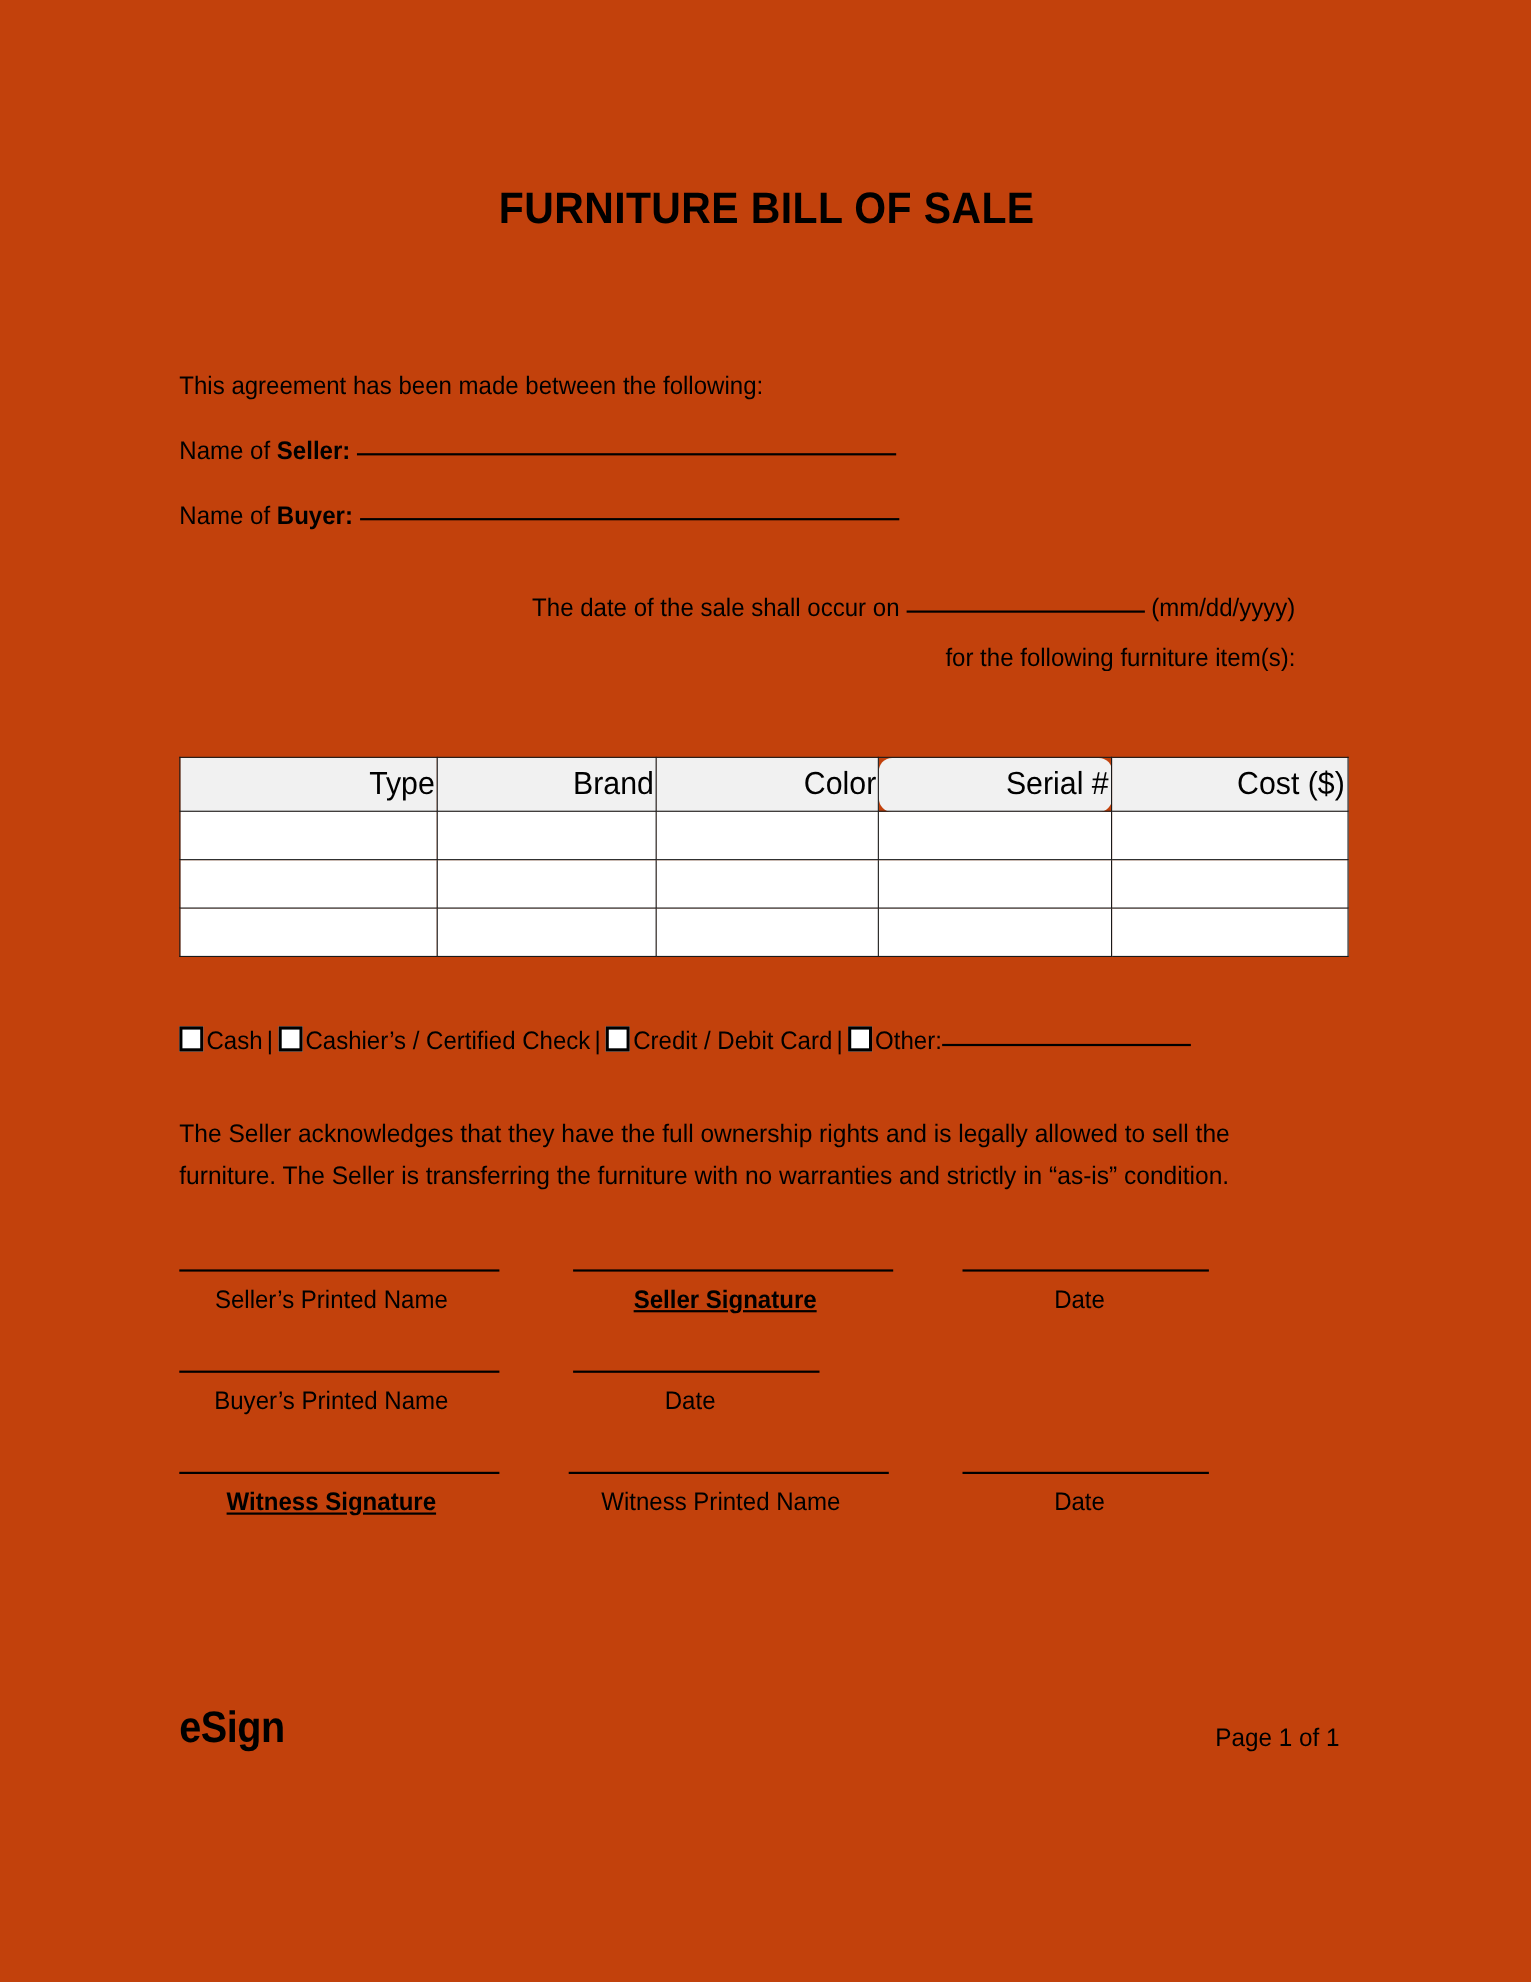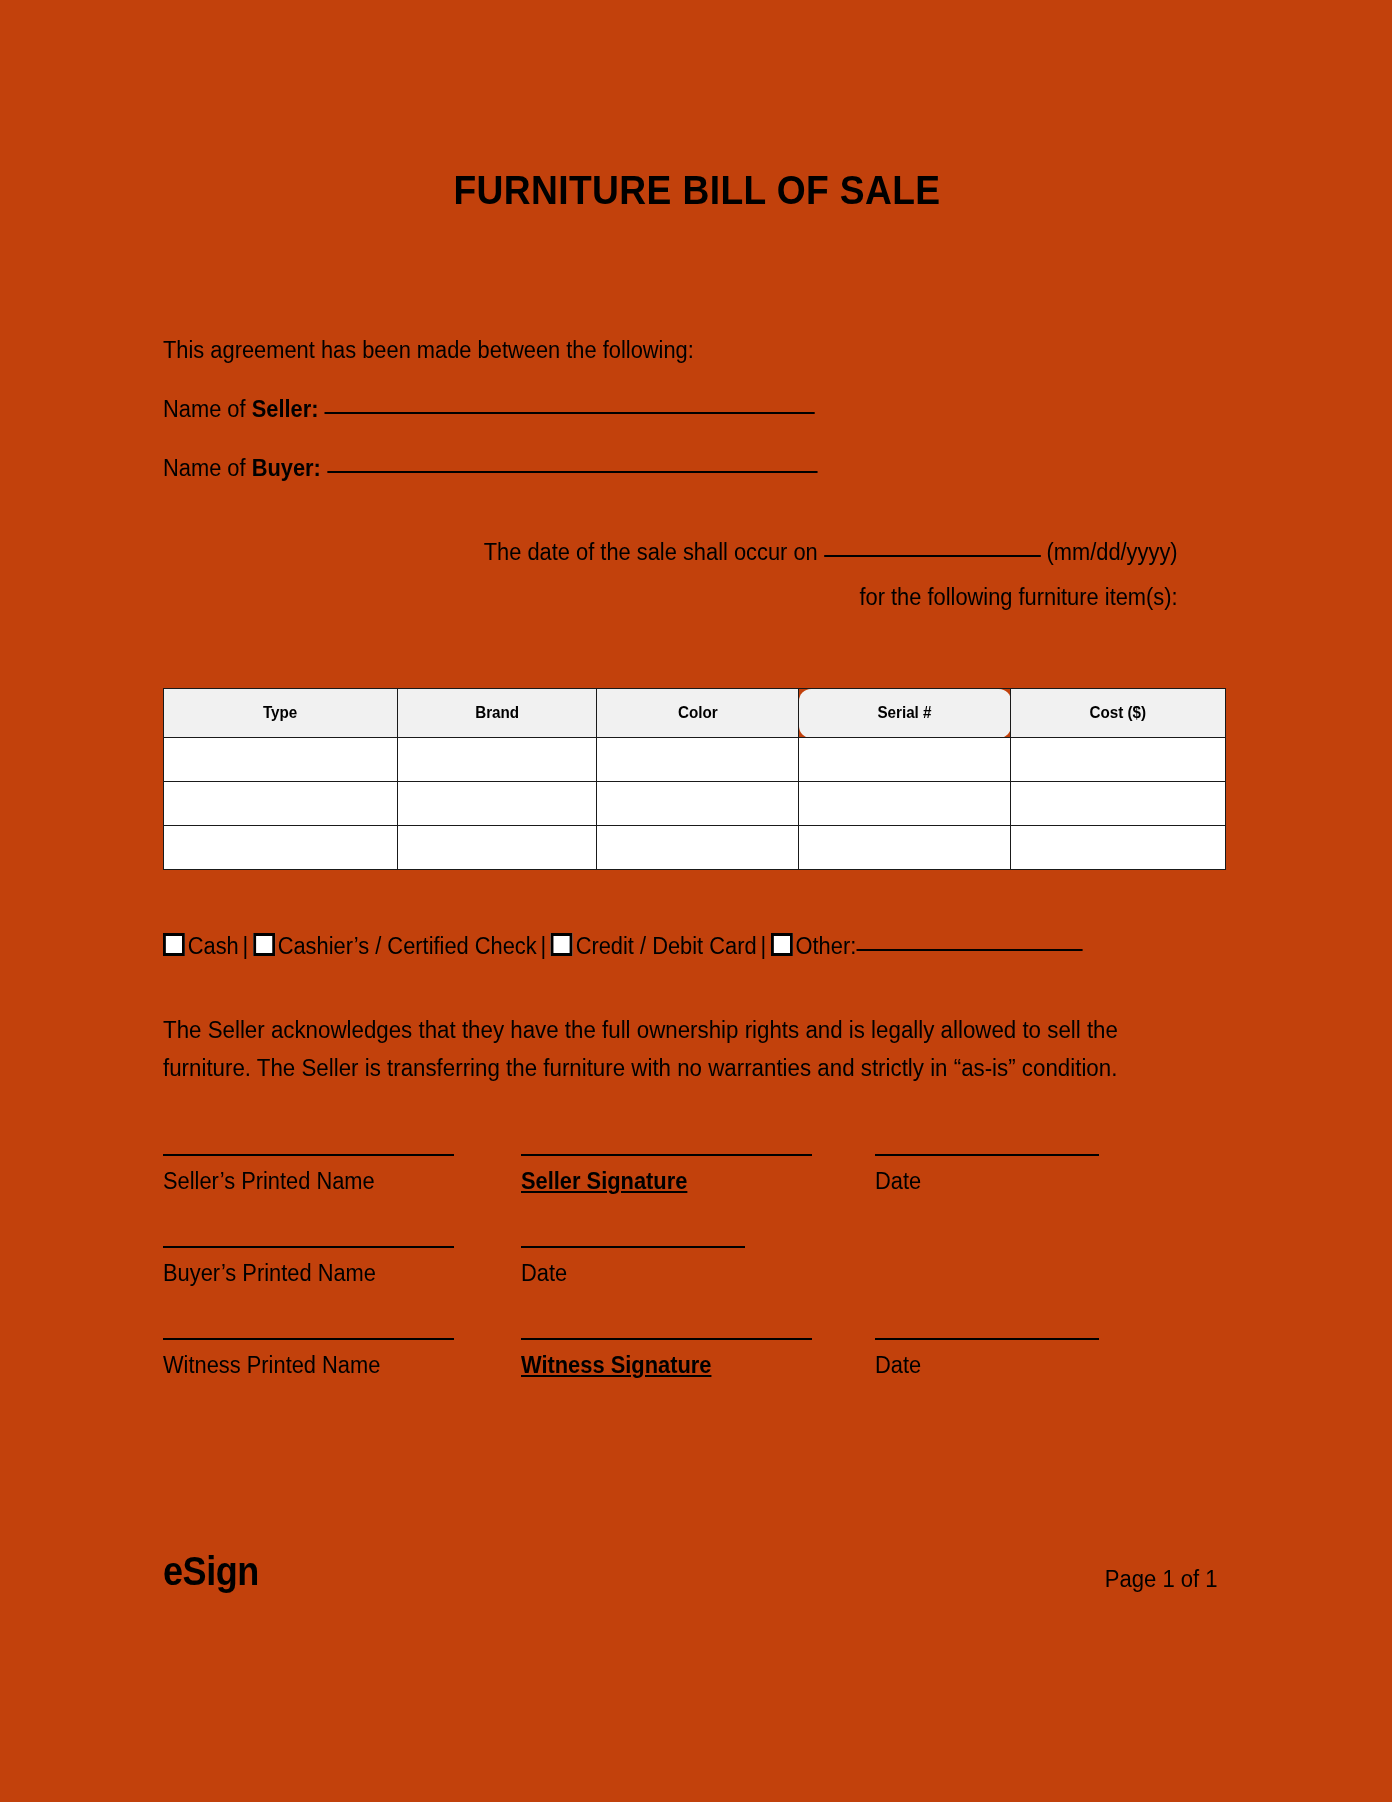--- a/index.html
+++ b/index.html
@@ -87,23 +87,23 @@
     table-layout: fixed;
   }
   .items-table th,
   .items-table td {
     border: 1px solid #1a1a1a;
     height: 43px;
     padding: 0;
   }
   .items-table th {
     background: #f1f1f1;
-    font-size: 16px;
-    font-weight: bold;
-    text-align: center;
+    font-size: 29px;
+    font-weight: normal;
+    text-align: right;
     height: 48px;
   }
   .items-table th span { display: inline-block; transform: scaleX(0.95); }
   .items-table td { background: #ffffff; }
   .col-type   { width: 22.0%; }
   .col-brand  { width: 18.8%; }
   .col-color  { width: 19.0%; }
   .col-serial { width: 20.0%; border-radius: 12px; }
   .col-cost   { width: 20.2%; }
 
@@ -135,21 +135,21 @@
   .ack {
     margin-top: 52px;
     font-size: 23px;
     line-height: 1.65;
     width: 1000px;
     transform: scaleX(0.97);
     transform-origin: left center;
   }
 
   
-  .sig-section { margin-top: 66px; }
+  .sig-section { margin-top: 66px; text-align: center; }
   .sig-row {
     display: flex;
     margin-bottom: 53px;
   }
   .sig-row:last-child { margin-bottom: 0; }
   .sig-cell { position: relative; }
   .sig-cell .line {
     border-top: 2px solid #000;
     height: 0;
   }
@@ -282,27 +282,27 @@
           <div class="line"></div>
           <span class="cap">Buyer’s Printed Name</span>
         </div>
         <div class="sig-cell cell-date">
           <div class="line"></div>
           <span class="cap">Date</span>
         </div>
       </div>
 
       <div class="sig-row">
+        <div class="sig-cell cell-sign">
+          <div class="line"></div>
+          <span class="cap cap-bold">Witness Signature</span>
+        </div>
         <div class="sig-cell cell-printed">
           <div class="line"></div>
           <span class="cap">Witness Printed Name</span>
-        </div>
-        <div class="sig-cell cell-sign">
-          <div class="line"></div>
-          <span class="cap cap-bold">Witness Signature</span>
         </div>
         <div class="sig-cell cell-date">
           <div class="line"></div>
           <span class="cap">Date</span>
         </div>
       </div>
 
     </div>
 
   </div>

